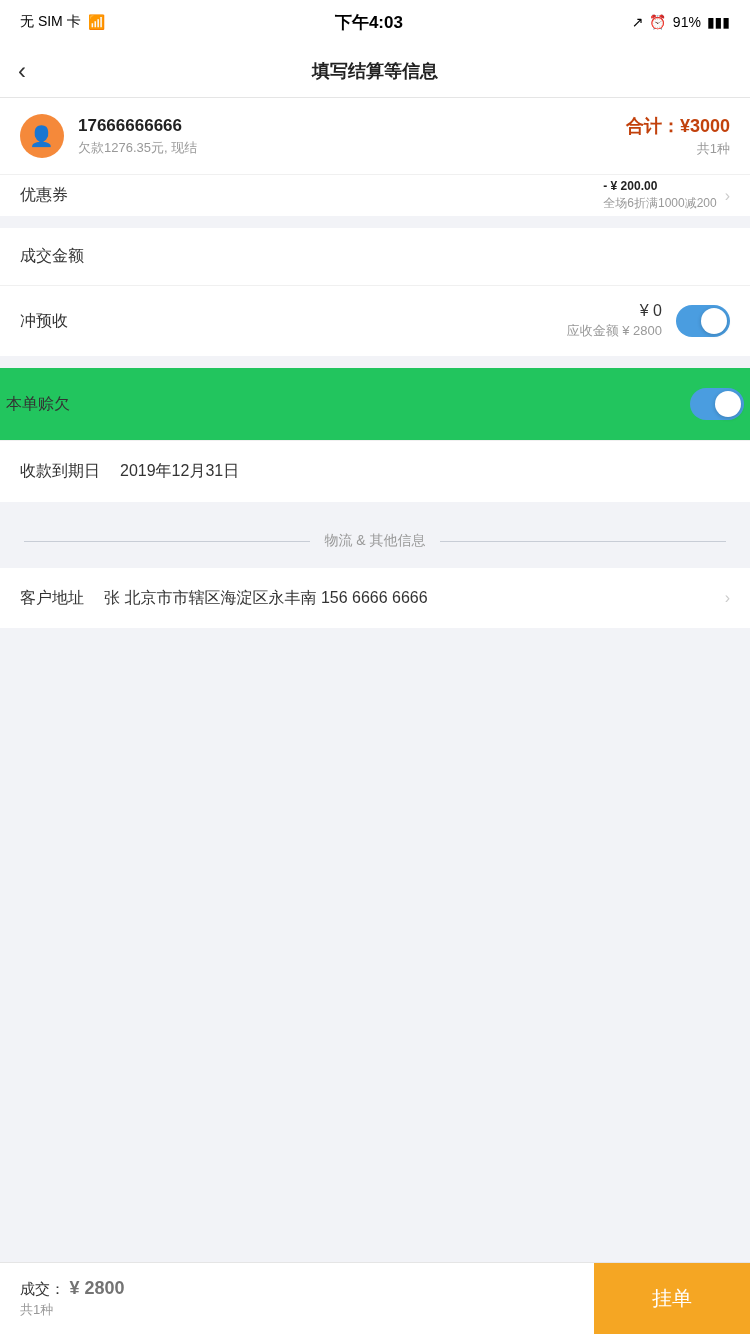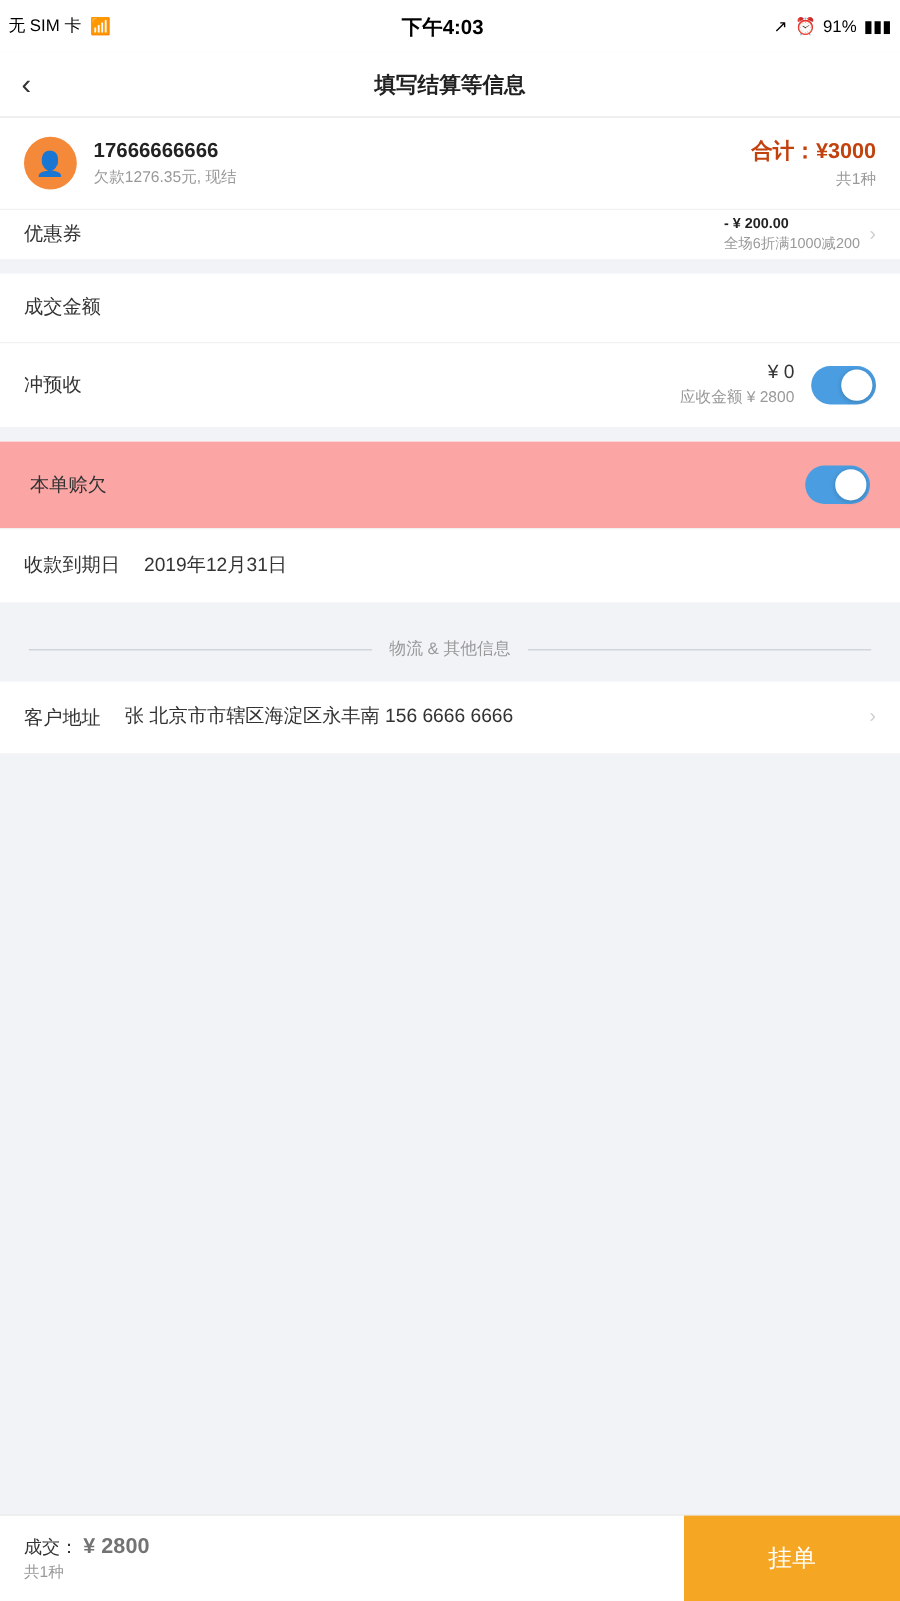--- a/index.html
+++ b/index.html
@@ -13,21 +13,21 @@
       overflow-x: hidden;
     }
 
     
     .status-bar {
       background: #fff;
       height: 44px;
       display: flex;
       align-items: center;
       justify-content: space-between;
-      padding: 0 7px;
+      padding: 0 20px;
       font-size: 15px;
       font-weight: 500;
     }
     .status-left { display: flex; align-items: center; gap: 8px; font-size: 14px; }
     .status-center { font-size: 17px; font-weight: 600; }
     .status-right { display: flex; align-items: center; gap: 6px; font-size: 14px; }
 
     
     .nav-bar {
       background: #fff;
@@ -162,22 +162,22 @@
     }
     .toggle.active::after {
       right: 3px;
     }
 
     
     .debt-row {
       display: flex;
       align-items: center;
       justify-content: space-between;
-      padding: 20px 25px;
-      background: #fca5a5;
+      padding: 20px 6px;
+      background: #22c55e;
     }
     .debt-label { font-size: 16px; color: #333; }
 
     
     .duedate-row {
       display: flex;
       align-items: center;
       padding: 20px 20px;
       background: #fff;
       border-top: 1px solid #f0f0f0;
@@ -229,21 +229,21 @@
       border-top: 1px solid #e5e5e5;
     }
     .bottom-summary {
       padding: 0 20px;
       flex: 1;
     }
     .bottom-deal { font-size: 15px; color: #333; }
     .bottom-deal-amount { font-size: 18px; font-weight: 700; color: #737373; }
     .bottom-count { font-size: 13px; color: #999; margin-top: 2px; }
     .btn-hang {
-      width: 180px;
+      width: 156px;
       height: 72px;
       background: #f5a623;
       display: flex;
       align-items: center;
       justify-content: center;
       font-size: 20px;
       color: #fff;
       font-weight: 500;
       cursor: pointer;
     }

